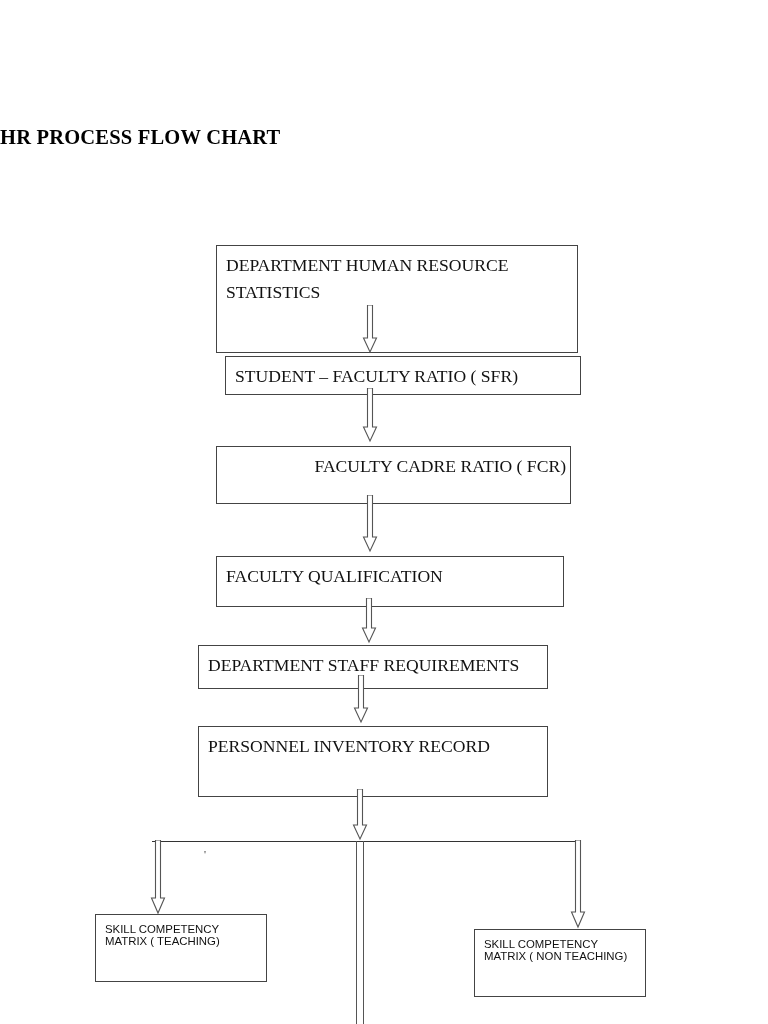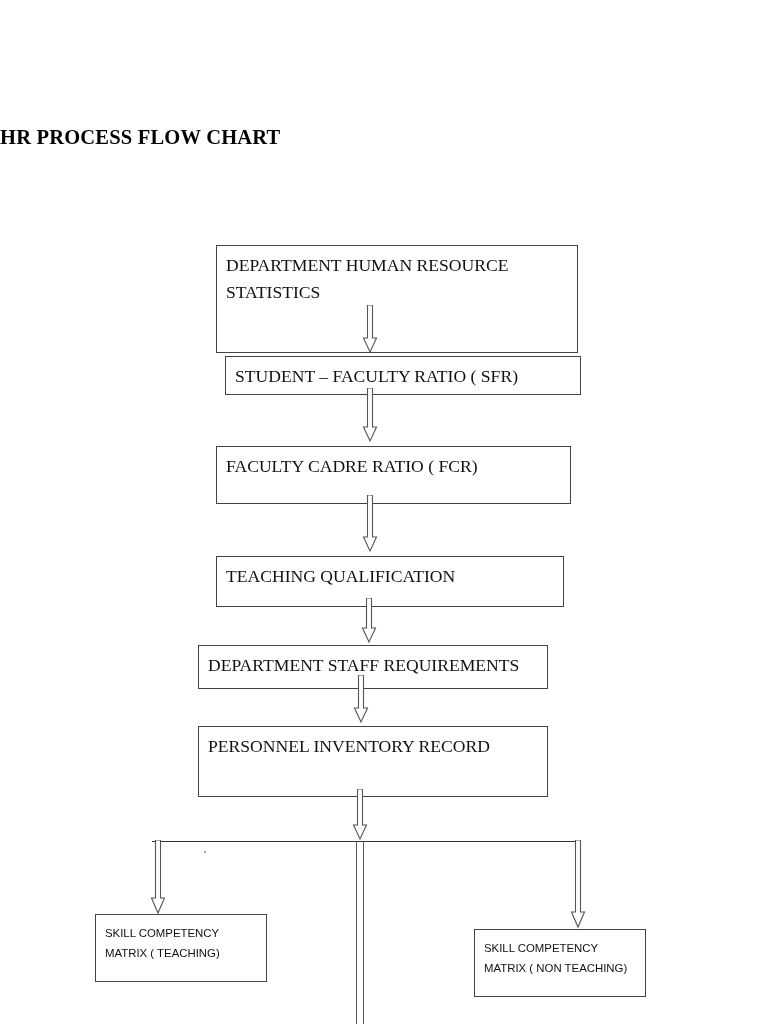--- a/index.html
+++ b/index.html
@@ -57,21 +57,21 @@
     border: 1px solid #444444;
     background: #ffffff;
   }
   .sbox .stext {
     position: absolute;
     left: 9px;
     top: 8px;
     right: 4px;
     font-family: "Liberation Sans", sans-serif;
     font-size: 11.4px;
-    line-height: 20px;
+    line-height: 12px;
     color: #111111;
     white-space: pre-line;
   }
   
   .arrow {
     position: absolute;
   }
   .arrow svg { display: block; }
   
   .hline {
@@ -115,32 +115,32 @@
   <div class="pbox" style="left:225px; top:356px; width:356px; height:39px;">
     <div class="ptext">STUDENT – FACULTY RATIO ( SFR)</div>
   </div>
 
   <div class="arrow" style="left:362px; top:388px;">
     <svg width="16" height="58" viewBox="0 0 16 58">
       <path d="M5.5 0 L5.5 39 L1.5 39 L8 53 L14.5 39 L10.5 39 L10.5 0 Z" fill="#ffffff" stroke="#555555" stroke-width="1.1"></path>
     </svg>
   </div>
 
-  <div class="pbox" style="left:216px; top:446px; width:355px; height:58px;">
+  <div class="pbox" style="left:216px; top:446px; width:355px; height:58px;text-align:right;">
     <div class="ptext">FACULTY CADRE RATIO ( FCR)</div>
   </div>
 
   <div class="arrow" style="left:362px; top:495px;">
     <svg width="16" height="61" viewBox="0 0 16 61">
       <path d="M5.5 0 L5.5 42 L1.5 42 L8 56 L14.5 42 L10.5 42 L10.5 0 Z" fill="#ffffff" stroke="#555555" stroke-width="1.1"></path>
     </svg>
   </div>
 
   <div class="pbox" style="left:216px; top:556px; width:348px; height:51px;">
-    <div class="ptext">TEACHING QUALIFICATION</div>
+    <div class="ptext">FACULTY QUALIFICATION</div>
   </div>
 
   <div class="arrow" style="left:361px; top:598px;">
     <svg width="16" height="47" viewBox="0 0 16 47">
       <path d="M5.5 0 L5.5 30 L1.5 30 L8 44 L14.5 30 L10.5 30 L10.5 0 Z" fill="#ffffff" stroke="#555555" stroke-width="1.1"></path>
     </svg>
   </div>
 
   <div class="pbox" style="left:198px; top:645px; width:350px; height:44px;">
     <div class="ptext">DEPARTMENT STAFF REQUIREMENTS</div>

